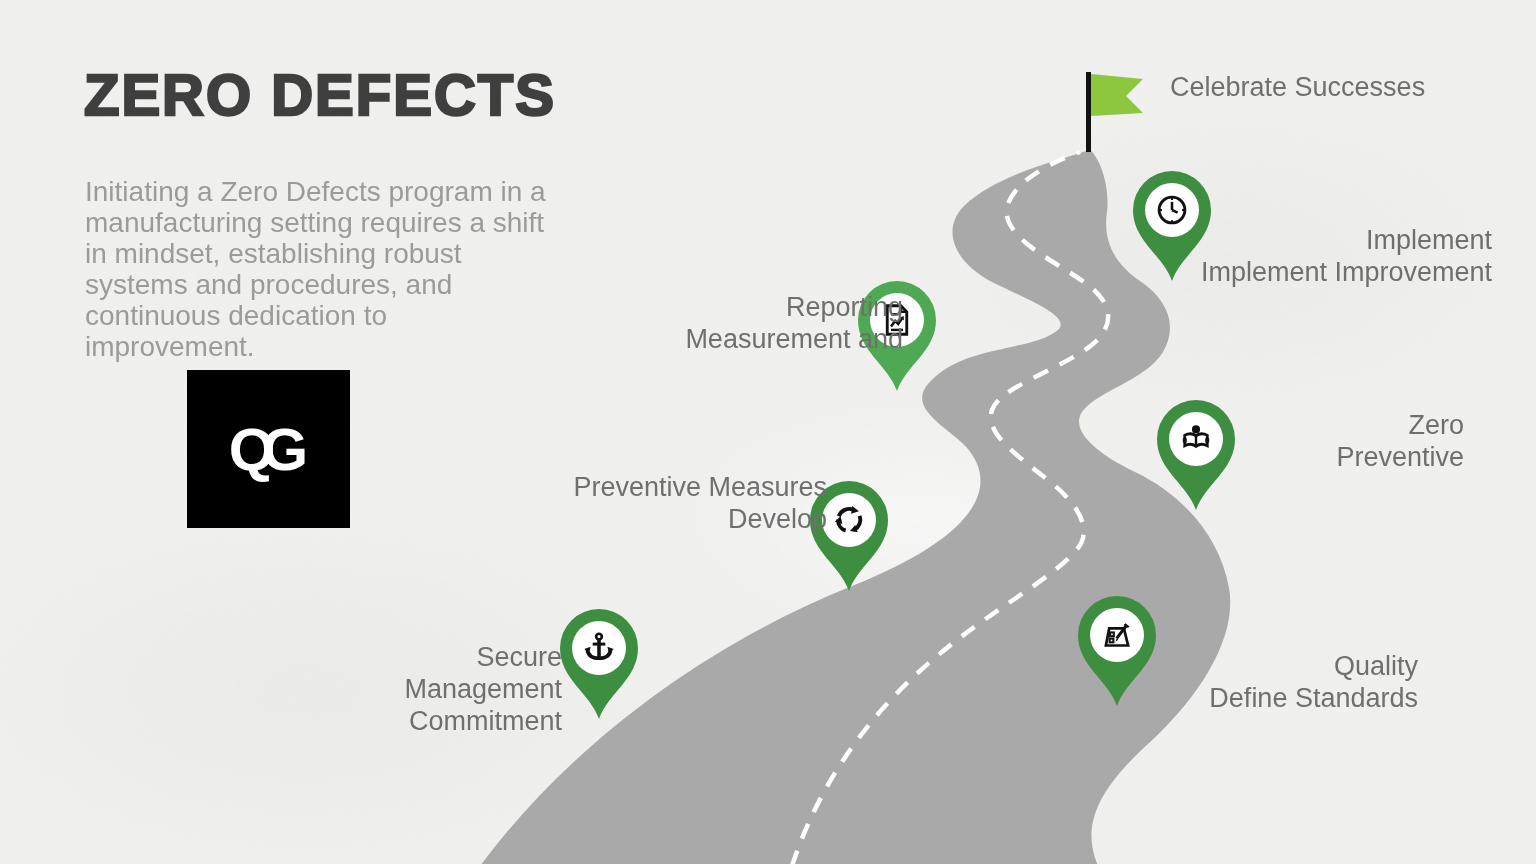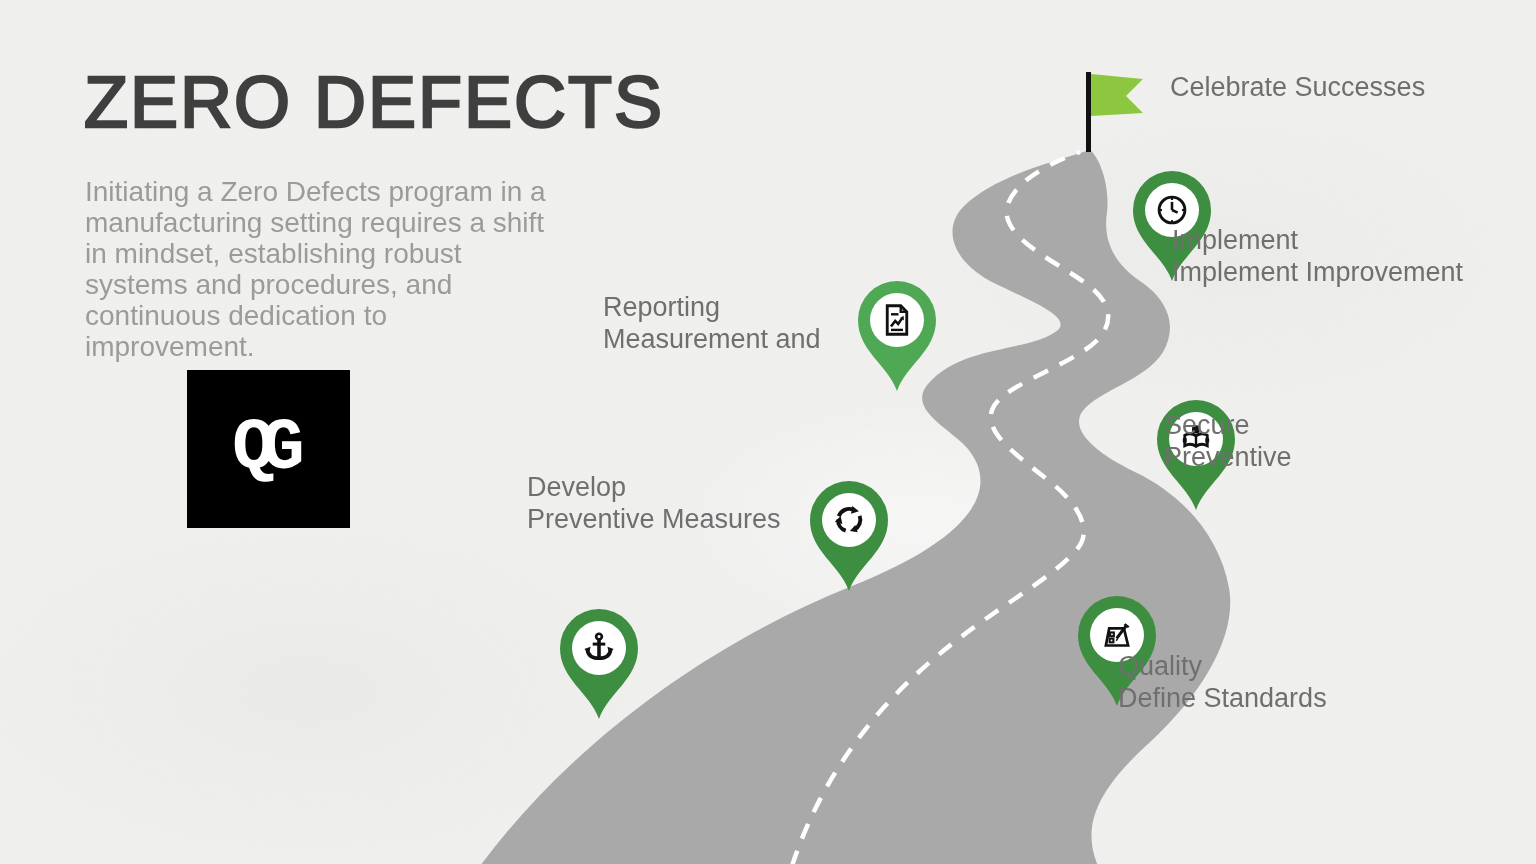--- a/index.html
+++ b/index.html
@@ -12,40 +12,40 @@
     background:
       radial-gradient(600px 300px at 20% 80%, rgba(0,0,0,0.025), transparent 60%),
       radial-gradient(500px 260px at 80% 30%, rgba(0,0,0,0.02), transparent 60%),
       radial-gradient(400px 200px at 60% 60%, rgba(255,255,255,0.5), transparent 60%),
       var(--background,#f1f1ef);
   }
   .grain{position:absolute;inset:0;opacity:.05;pointer-events:none;}
   .road-layer{position:absolute;inset:0;}
   .page-title{
     position:absolute;left:84px;top:66px;width:700px;
-    font-size:72px;font-weight:400;letter-spacing:2px;line-height:1.0;
+    font-size:58px;font-weight:700;letter-spacing:2px;line-height:1.0;
     color:var(--title-text,#3f3f3f);
     -webkit-text-stroke:2.5px var(--title-text,#3f3f3f);
   }
   .page-desc{
     position:absolute;left:85px;top:176px;width:470px;
     font-size:28px;line-height:31px;color:var(--body-text,#9b9b9b);
   }
   .logo{
     position:absolute;left:187px;top:370px;width:163px;height:158px;
     background:var(--logo-bg,#000);display:flex;align-items:center;justify-content:center;
   }
   .logo span{
-    color:var(--logo-text,#fff);font-family:Liberation Mono, monospace;
-    font-weight:700;font-size:72px;letter-spacing:-14px;padding-right:14px;
+    color:var(--logo-text,#fff);font-family:Liberation Sans, sans-serif;
+    font-weight:700;font-size:60px;letter-spacing:-14px;padding-right:14px;
   }
   .step{position:absolute;width:82px;height:114px;}
   .pin-icon{position:absolute;left:23px;top:23px;width:36px;height:36px;}
   .step-label{
-    position:absolute;text-align:left;
+    position:absolute;text-align:right;
     font-size:27px;line-height:32px;color:var(--label-text,#6f6f6f);
   }
   .goal-label{
     position:absolute;left:1170px;top:72px;width:330px;text-align:left;
     font-size:27px;color:var(--label-text,#6f6f6f);
   }
 </style>
 </head>
 <body>
 
@@ -108,20 +108,24 @@
     </svg>
     <svg class="pin-icon" viewBox="0 0 24 24">
       <circle cx="12" cy="4.4" r="1.9" fill="none" stroke="#111" stroke-width="1.8"></circle>
       <line x1="12" y1="6.3" x2="12" y2="18.6" stroke="#111" stroke-width="2.4"></line>
       <line x1="7.8" y1="9.4" x2="16.2" y2="9.4" stroke="#111" stroke-width="2"></line>
       <path d="M4.2 13 Q4.8 18.8 12 18.8 Q19.2 18.8 19.8 13" fill="none" stroke="#111" stroke-width="2.4"></path>
       <polygon points="2.2,12.6 6.4,11.2 5.4,15.4" fill="#111"></polygon>
       <polygon points="21.8,12.6 17.6,11.2 18.6,15.4" fill="#111"></polygon>
     </svg>
   </div>
+  <div class="step-label" style="left:258px;top:641px;width:304px">
+    <div>Secure</div>
+    <div>Management Commitment</div>
+  </div>
 
   <div class="step" style="left:1076px;top:594px">
     <svg width="82" height="114" viewBox="0 0 82 114">
       <path fill="var(--pin-green)" d="M41 112 C32 86 2 72 2 41 A39 39 0 1 1 80 41 C80 72 50 86 41 112 Z"></path>
       <circle cx="41" cy="41" r="27" fill="#fff"></circle>
     </svg>
     <svg class="pin-icon" viewBox="0 0 24 24">
       <path d="M6.8 7.6 H16.6 L19.4 19 H4.6 Z" fill="none" stroke="#111" stroke-width="1.8"></path>
       <rect x="7.4" y="10.3" width="2.5" height="2.5" fill="none" stroke="#111" stroke-width="1.4"></rect>
       <rect x="7.1" y="14.4" width="2.5" height="2.5" fill="none" stroke="#111" stroke-width="1.4"></rect>
@@ -142,41 +146,41 @@
     </svg>
     <svg class="pin-icon" viewBox="0 0 24 24">
       <circle cx="12" cy="5.6" r="2.7" fill="#111"></circle>
       <path d="M4.5 9.5 C7 8.2 10 8.4 12 9.9 C14 8.4 17 8.2 19.5 9.5 L19.5 16.5 C17 15.2 14 15.4 12 16.9 C10 15.4 7 15.2 4.5 16.5 Z" fill="none" stroke="#111" stroke-width="1.9"></path>
       <line x1="12" y1="9.9" x2="12" y2="16.9" stroke="#111" stroke-width="1.6"></line>
       <rect x="3.2" y="11.4" width="2.6" height="3" rx="0.6" fill="#111"></rect>
       <rect x="18.2" y="11.4" width="2.6" height="3" rx="0.6" fill="#111"></rect>
     </svg>
   </div>
   <div class="step-label" style="left:1164px;top:409px;width:300px">
-    <div>Secure</div>
+    <div>Zero</div>
     <div>Preventive</div>
   </div>
 
   <div class="step" style="left:808px;top:479px">
     <svg width="82" height="114" viewBox="0 0 82 114">
       <path fill="var(--pin-green)" d="M41 112 C32 86 2 72 2 41 A39 39 0 1 1 80 41 C80 72 50 86 41 112 Z"></path>
       <circle cx="41" cy="41" r="27" fill="#fff"></circle>
     </svg>
     <svg class="pin-icon" viewBox="0 0 24 24">
       <path d="M5.2 9.5 A7.4 7.4 0 0 1 15 5.2" fill="none" stroke="#111" stroke-width="2.6"></path>
       <polygon points="14.2,2.6 18.6,6.2 13.4,7.8" fill="#111"></polygon>
       <path d="M19.1 9.3 A7.4 7.4 0 0 1 15.6 18.4" fill="none" stroke="#111" stroke-width="2.6"></path>
       <polygon points="17.8,20.2 12.6,19.4 16.2,15.4" fill="#111"></polygon>
       <path d="M9.8 19.1 A7.4 7.4 0 0 1 4.7 11.7" fill="none" stroke="#111" stroke-width="2.6"></path>
       <polygon points="2.6,13.2 6.4,9.4 7.6,14.7" fill="#111"></polygon>
     </svg>
   </div>
   <div class="step-label" style="left:527px;top:471px;width:300px">
+    <div>Preventive Measures</div>
     <div>Develop</div>
-    <div>Preventive Measures</div>
   </div>
 
   <div class="step" style="left:856px;top:279px">
     <svg width="82" height="114" viewBox="0 0 82 114">
       <path fill="var(--pin-green-bright)" d="M41 112 C32 86 2 72 2 41 A39 39 0 1 1 80 41 C80 72 50 86 41 112 Z"></path>
       <circle cx="41" cy="41" r="27" fill="#fff"></circle>
     </svg>
     <svg class="pin-icon" viewBox="0 0 24 24">
       <path d="M5.5 2.5 H14.5 L18.5 6.5 V21.5 H5.5 Z" fill="none" stroke="#111" stroke-width="1.9"></path>
       <path d="M14.5 2.5 V6.5 H18.5" fill="none" stroke="#111" stroke-width="1.6"></path>

